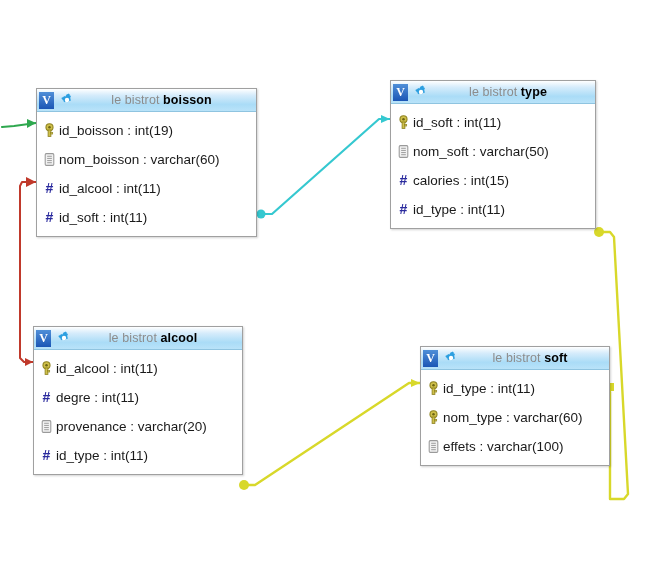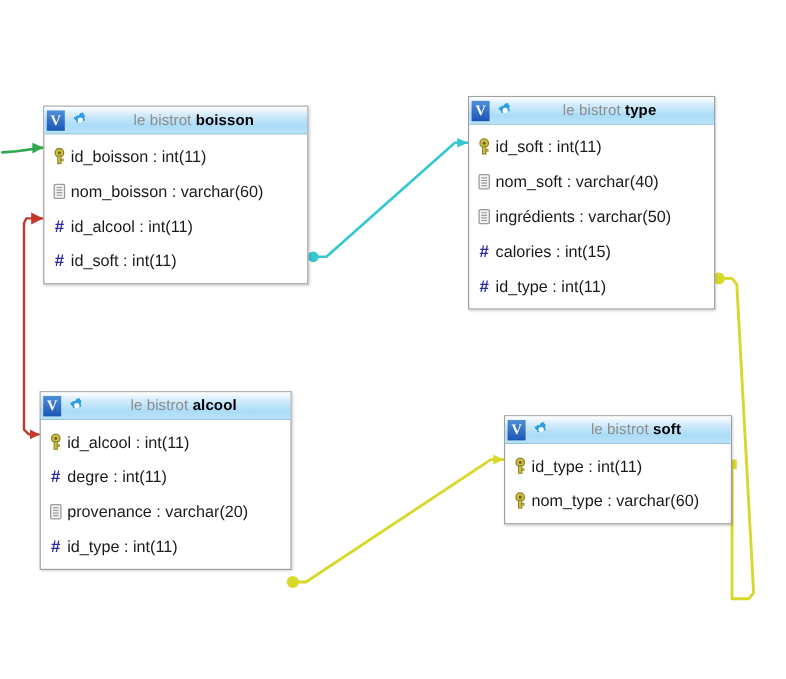--- a/index.html
+++ b/index.html
@@ -172,21 +172,21 @@
     </div>
     <div class="field-list">
 
       <div class="field-row">
         <svg class="fld-icon" viewBox="0 0 12 14">
           <circle cx="6" cy="4" r="3.3" fill="#cfc04a" stroke="#8f8320" stroke-width="1"></circle>
           <circle cx="6" cy="4" r="1.2" fill="#6d6415"></circle>
           <rect x="4.7" y="6.5" width="2.6" height="6" fill="#cfc04a" stroke="#8f8320" stroke-width="0.8"></rect>
           <rect x="7" y="9" width="2" height="1.3" fill="#cfc04a" stroke="#8f8320" stroke-width="0.6"></rect>
         </svg>
-        <span class="fld-text">id_boisson : int(11)</span>
+        <span class="fld-text">id_boisson : int(19)</span>
       </div>
 
       <div class="field-row">
         <svg class="fld-icon" viewBox="0 0 12 14">
           <rect x="2" y="1.5" width="8" height="11" rx="1" fill="#f2f2f2" stroke="#9a9a9a" stroke-width="1"></rect>
           <line x1="3.8" y1="4" x2="8.2" y2="4" stroke="#9a9a9a" stroke-width="0.9"></line>
           <line x1="3.8" y1="6" x2="8.2" y2="6" stroke="#9a9a9a" stroke-width="0.9"></line>
           <line x1="3.8" y1="8" x2="8.2" y2="8" stroke="#9a9a9a" stroke-width="0.9"></line>
           <line x1="3.8" y1="10" x2="8.2" y2="10" stroke="#9a9a9a" stroke-width="0.9"></line>
         </svg>
@@ -231,33 +231,23 @@
       </div>
 
       <div class="field-row">
         <svg class="fld-icon" viewBox="0 0 12 14">
           <rect x="2" y="1.5" width="8" height="11" rx="1" fill="#f2f2f2" stroke="#9a9a9a" stroke-width="1"></rect>
           <line x1="3.8" y1="4" x2="8.2" y2="4" stroke="#9a9a9a" stroke-width="0.9"></line>
           <line x1="3.8" y1="6" x2="8.2" y2="6" stroke="#9a9a9a" stroke-width="0.9"></line>
           <line x1="3.8" y1="8" x2="8.2" y2="8" stroke="#9a9a9a" stroke-width="0.9"></line>
           <line x1="3.8" y1="10" x2="8.2" y2="10" stroke="#9a9a9a" stroke-width="0.9"></line>
         </svg>
-        <span class="fld-text">nom_soft : varchar(40)</span>
-      </div>
-
-      <div class="field-row">
-        <svg class="fld-icon" viewBox="0 0 12 14">
-          <rect x="2" y="1.5" width="8" height="11" rx="1" fill="#f2f2f2" stroke="#9a9a9a" stroke-width="1"></rect>
-          <line x1="3.8" y1="4" x2="8.2" y2="4" stroke="#9a9a9a" stroke-width="0.9"></line>
-          <line x1="3.8" y1="6" x2="8.2" y2="6" stroke="#9a9a9a" stroke-width="0.9"></line>
-          <line x1="3.8" y1="8" x2="8.2" y2="8" stroke="#9a9a9a" stroke-width="0.9"></line>
-          <line x1="3.8" y1="10" x2="8.2" y2="10" stroke="#9a9a9a" stroke-width="0.9"></line>
-        </svg>
-        <span class="fld-text">ingrédients : varchar(50)</span>
-      </div>
+        <span class="fld-text">nom_soft : varchar(50)</span>
+      </div>
+
 
       <div class="field-row">
         <span class="fk-hash">#</span>
         <span class="fld-text">calories : int(15)</span>
       </div>
 
       <div class="field-row">
         <span class="fk-hash">#</span>
         <span class="fld-text">id_type : int(11)</span>
       </div>
@@ -341,17 +331,27 @@
       <div class="field-row">
         <svg class="fld-icon" viewBox="0 0 12 14">
           <circle cx="6" cy="4" r="3.3" fill="#cfc04a" stroke="#8f8320" stroke-width="1"></circle>
           <circle cx="6" cy="4" r="1.2" fill="#6d6415"></circle>
           <rect x="4.7" y="6.5" width="2.6" height="6" fill="#cfc04a" stroke="#8f8320" stroke-width="0.8"></rect>
           <rect x="7" y="9" width="2" height="1.3" fill="#cfc04a" stroke="#8f8320" stroke-width="0.6"></rect>
         </svg>
         <span class="fld-text">nom_type : varchar(60)</span>
       </div>
 
+      <div class="field-row">
+        <svg class="fld-icon" viewBox="0 0 12 14">
+          <rect x="2" y="1.5" width="8" height="11" rx="1" fill="#f2f2f2" stroke="#9a9a9a" stroke-width="1"></rect>
+          <line x1="3.8" y1="4" x2="8.2" y2="4" stroke="#9a9a9a" stroke-width="0.9"></line>
+          <line x1="3.8" y1="6" x2="8.2" y2="6" stroke="#9a9a9a" stroke-width="0.9"></line>
+          <line x1="3.8" y1="8" x2="8.2" y2="8" stroke="#9a9a9a" stroke-width="0.9"></line>
+          <line x1="3.8" y1="10" x2="8.2" y2="10" stroke="#9a9a9a" stroke-width="0.9"></line>
+        </svg>
+        <span class="fld-text">effets : varchar(100)</span>
+      </div>
 
     </div>
   </div>
 
 </div>
 
 </body></html>

